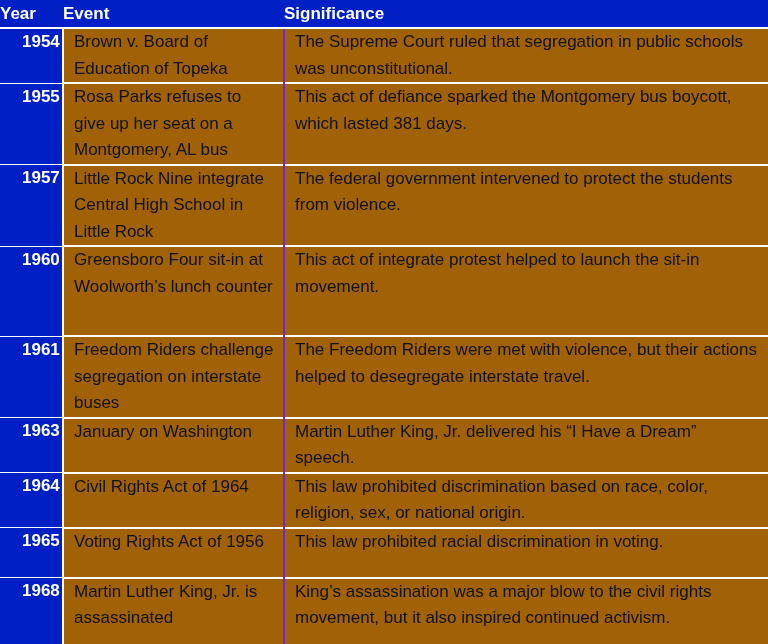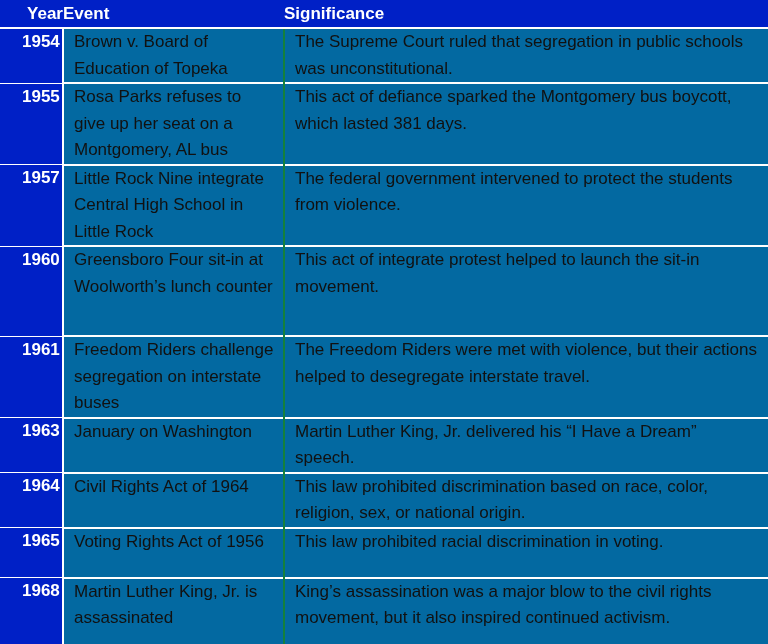--- a/index.html
+++ b/index.html
@@ -6,32 +6,32 @@
   body { width: 768px; height: 644px; overflow: hidden; font-family: "Liberation Sans", "DejaVu Sans", sans-serif; }
   table { border-collapse: collapse; width: 768px; table-layout: fixed; }
   col.c-year { width: 63px; }
   col.c-event { width: 221px; }
   col.c-sig { width: 484px; }
   thead th {
     background: #0020c6; color: #ffffff; font-weight: bold; font-size: 17px;
     height: 27px; padding: 0; line-height: 27px; text-align: left;
     border-bottom: 2px solid #ffffff;
   }
-  thead th.h-year { text-align: right; padding-left: 10px; }
+  thead th.h-year { text-align: left; }
   tbody td {
-    background: #0369a1; color: #111111; font-size: 17px; line-height: 26.5px;
+    background: #a16207; color: #111111; font-size: 17px; line-height: 26.5px;
     vertical-align: top; padding: 0 8px 0 10px;
     border-top: 2px solid #ffffff;
   }
   tbody td.year {
     background: #0020c6; color: #ffffff; font-weight: bold; padding-left: 22px;
     border-top: 1px solid #ffffff;
   }
   tbody td.event { border-left: 2px solid #ffffff; }
-  tbody td.sig { border-left: 2px solid #15803d; }
+  tbody td.sig { border-left: 2px solid #6d28d9; }
   tbody tr:first-child td { border-top: 0; }
 </style>
 </head>
 <body>
 
 <table>
   <colgroup>
     <col class="c-year">
       <col class="c-event">
       <col class="c-sig">

